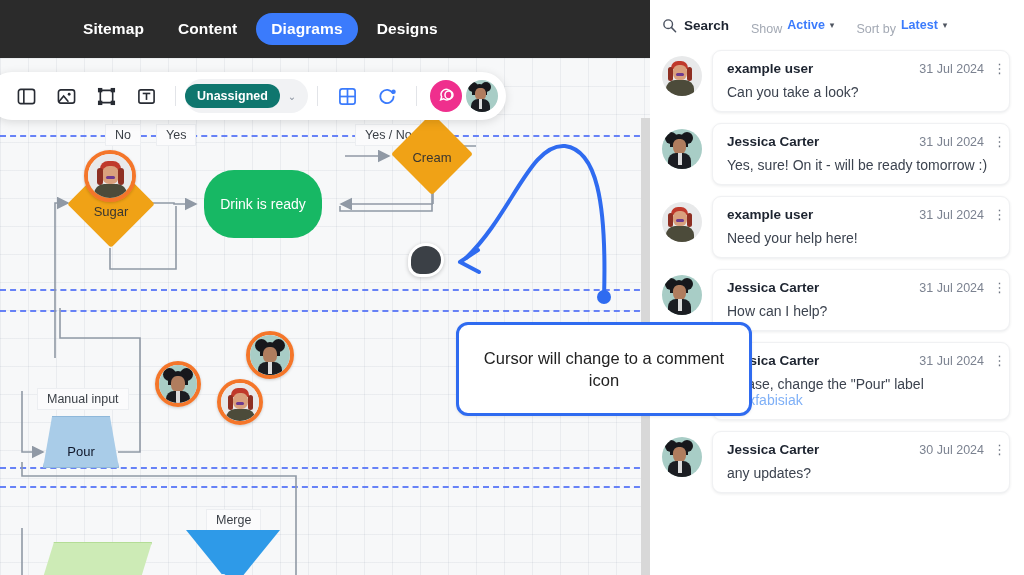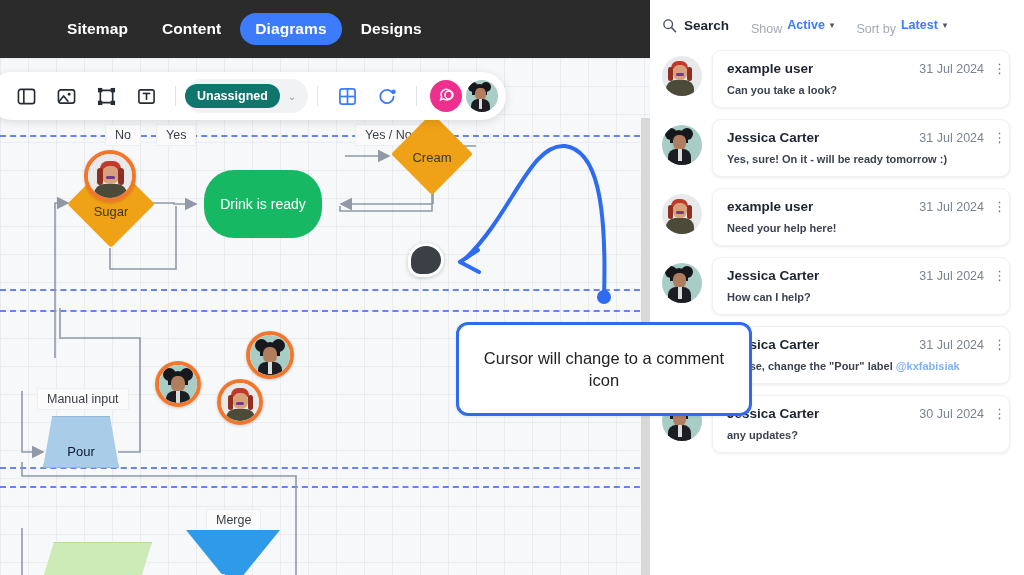--- a/index.html
+++ b/index.html
@@ -9,21 +9,21 @@
     overflow: hidden;
     background: #ffffff;
   }
   #app { position: relative; width: 1024px; height: 575px; overflow: hidden; }
 
   
   .topnav {
     position: absolute; left: 0; top: 0; width: 650px; height: 58px;
     background: #2b2b2b;
     display: flex; align-items: center;
-    padding-left: 52px;
+    padding-left: 68px;
     z-index: 30;
   }
   .nav-item {
     color: #ffffff;
     font-size: 15.5px;
     font-weight: 600;
     padding: 7px 15px;
     border-radius: 16px;
     margin-right: 4px;
     white-space: nowrap;
@@ -202,21 +202,21 @@
   .c-card {
     flex: 1; background: #ffffff; border-radius: 9px;
     border: 1px solid #f0f1f3;
     box-shadow: 0 1px 3px rgba(30,40,60,.09);
     padding: 10px 12px 11px 14px;
   }
   .c-top { display: flex; align-items: center; }
   .c-name { font-size: 13.5px; font-weight: 700; color: #1d2430; flex: 1; }
   .c-date { font-size: 12.5px; color: #7b8290; margin-right: 9px; }
   .c-menu { color: #6d7480; font-size: 13px; line-height: 9px; letter-spacing: 0; width: 4px; }
-  .c-body { font-size: 11px; color: #3c434f; margin-top: 8px; font-weight: bold; }
+  .c-body { font-size: 14px; color: #3c434f; margin-top: 8px; }
   .mention { color: #7fb0f7; }
   .sk-a { background:#e8e9ea; }     
   .sk-b { background:#a8cdc6; }     
   .hair-bun { position:absolute; background:#17181c; border-radius:50%; }
 </style>
 </head>
 <body>
 
 <div id="app">
 

